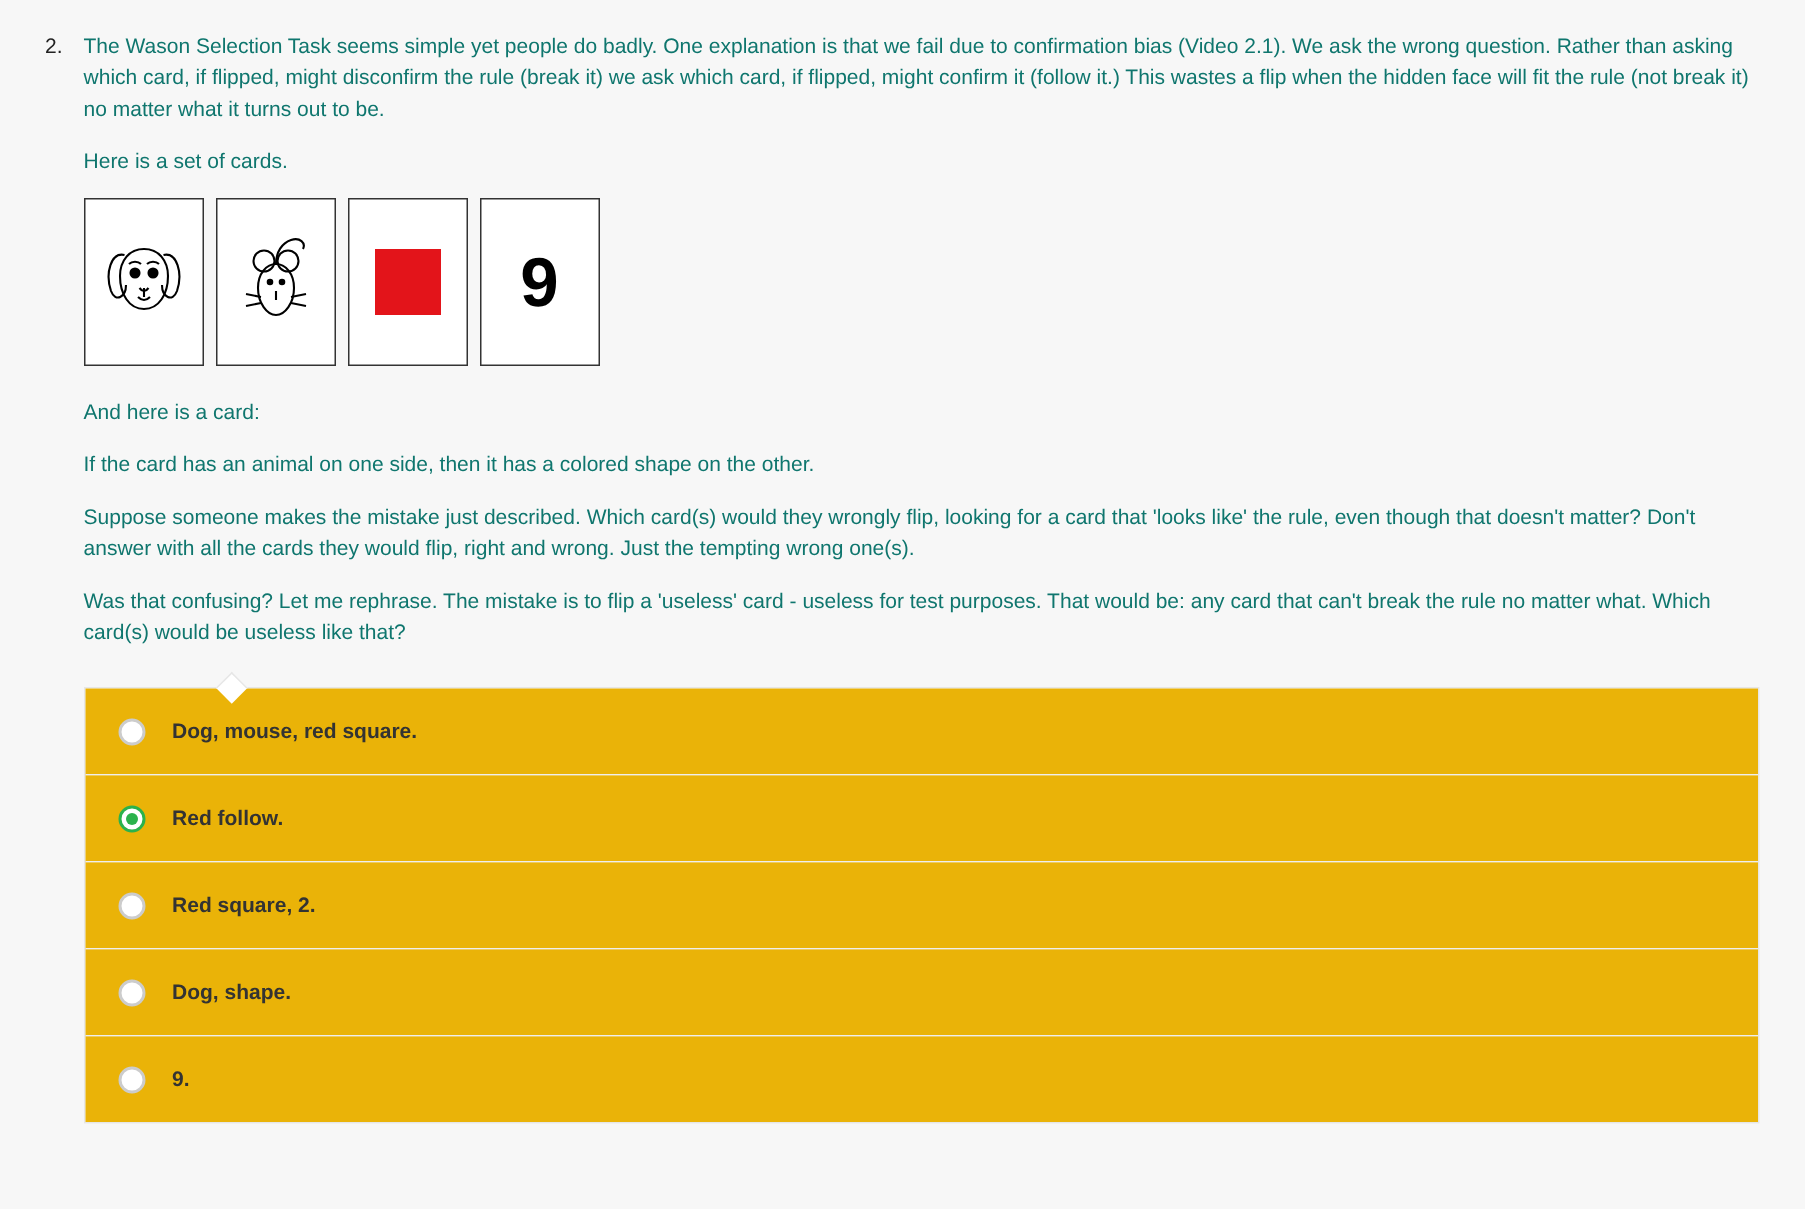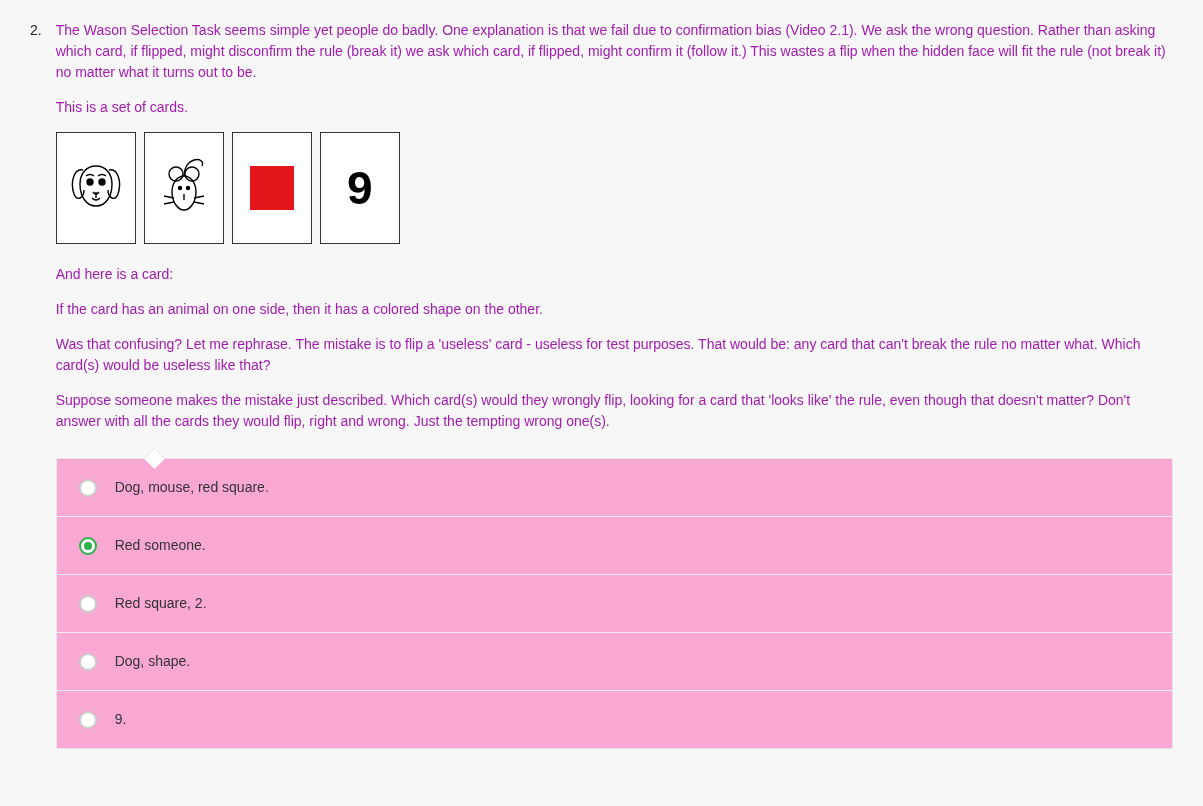--- a/index.html
+++ b/index.html
@@ -17,21 +17,21 @@
     align-items: flex-start;
     gap: 14px;
   }
   .qnum {
     font-size: 14px;
     color: #222;
     flex-shrink: 0;
     padding-top: 0;
   }
   .qbody { flex: 1; }
-  .para { margin: 0 0 14px 0; color: #a21caf; }
+  .para { margin: 0 0 14px 0; color: #0f766e; }
   .bold { font-weight: 400; }
 
   .cards {
     display: flex;
     gap: 8px;
     margin: 10px 0 20px 0;
   }
   .card {
     width: 80px;
     height: 112px;
@@ -72,21 +72,22 @@
     border-top: 1px solid #e6e6e6;
     transform: rotate(45deg);
   }
   .opt {
     display: flex;
     align-items: center;
     gap: 18px;
     padding: 18px 22px;
     border-bottom: 1px solid #eee;
     cursor: pointer;
-    background: #f9a8d4;
+    background: #eab308;
+    font-weight: bold;
   }
   .opt:last-child { border-bottom: none; }
   .radio {
     width: 18px;
     height: 18px;
     border: 2px solid #ccc;
     border-radius: 50%;
     flex-shrink: 0;
     position: relative;
     background: #fff;
@@ -105,21 +106,21 @@
   .opt-label { color: #333; font-size: 14px; }
 </style>
 </head>
 <body>
 
 <div class="question">
   <div class="qnum">2.</div>
   <div class="qbody">
 
     <p class="para">The Wason Selection Task seems simple yet people do badly. One explanation is that we fail due to confirmation bias (Video 2.1). We ask the wrong question. Rather than asking which card, if flipped, might disconfirm the rule (break it) we ask which card, if flipped, might confirm it (follow it.) This wastes a flip when the hidden face will fit the rule (not break it) no matter what it turns out to be.</p>
-    <p class="para">This is a set of cards.</p>
+    <p class="para">Here is a set of cards.</p>
 
     <div class="cards">
       <div class="card">
         <svg viewBox="0 0 60 80">
           <g stroke="#000" stroke-width="1.4" fill="none">
             <path d="M30 18 C20 18 14 26 14 36 C14 48 20 58 30 58 C40 58 46 48 46 36 C46 26 40 18 30 18 Z"></path>
             <path d="M17 22 C8 20 4 34 8 46 C11 54 18 50 18 42"></path>
             <path d="M43 22 C52 20 56 34 52 46 C49 54 42 50 42 42"></path>
             <circle cx="24" cy="34" r="3" fill="#000"></circle>
             <circle cx="36" cy="34" r="3" fill="#000"></circle>
@@ -153,35 +154,35 @@
       </div>
       <div class="card">
         <div class="nine">9</div>
       </div>
     </div>
 
     <p class="para">And here is a card:</p>
     <p class="para bold">If the card has an animal on one side, then it has a colored shape on the other.</p>
 
     <p class="para">
-      <span>Was that confusing? Let me rephrase. The mistake is to flip a 'useless' card - useless for test purposes. That would be: any card that can't break the rule no matter what. </span><span class="bold">Which card(s) would be useless like that?</span>
+      <span>Suppose someone makes the mistake just described. </span><span class="bold">Which card(s) would they wrongly flip, looking for a card that 'looks like' the rule, even though that doesn't matter?</span><span> Don't answer with all the cards they would flip, right and wrong. Just the tempting wrong one(s).</span>
     </p>
 
     <p class="para">
-      <span>Suppose someone makes the mistake just described. </span><span class="bold">Which card(s) would they wrongly flip, looking for a card that 'looks like' the rule, even though that doesn't matter?</span><span> Don't answer with all the cards they would flip, right and wrong. Just the tempting wrong one(s).</span>
+      <span>Was that confusing? Let me rephrase. The mistake is to flip a 'useless' card - useless for test purposes. That would be: any card that can't break the rule no matter what. </span><span class="bold">Which card(s) would be useless like that?</span>
     </p>
 
     <div class="answers">
       <div class="opt">
         <span class="radio"></span>
         <span class="opt-label">Dog, mouse, red square.</span>
       </div>
       <div class="opt">
         <span class="radio selected"></span>
-        <span class="opt-label">Red someone.</span>
+        <span class="opt-label">Red follow.</span>
       </div>
       <div class="opt">
         <span class="radio"></span>
         <span class="opt-label">Red square, 2.</span>
       </div>
       <div class="opt">
         <span class="radio"></span>
         <span class="opt-label">Dog, shape.</span>
       </div>
       <div class="opt">

